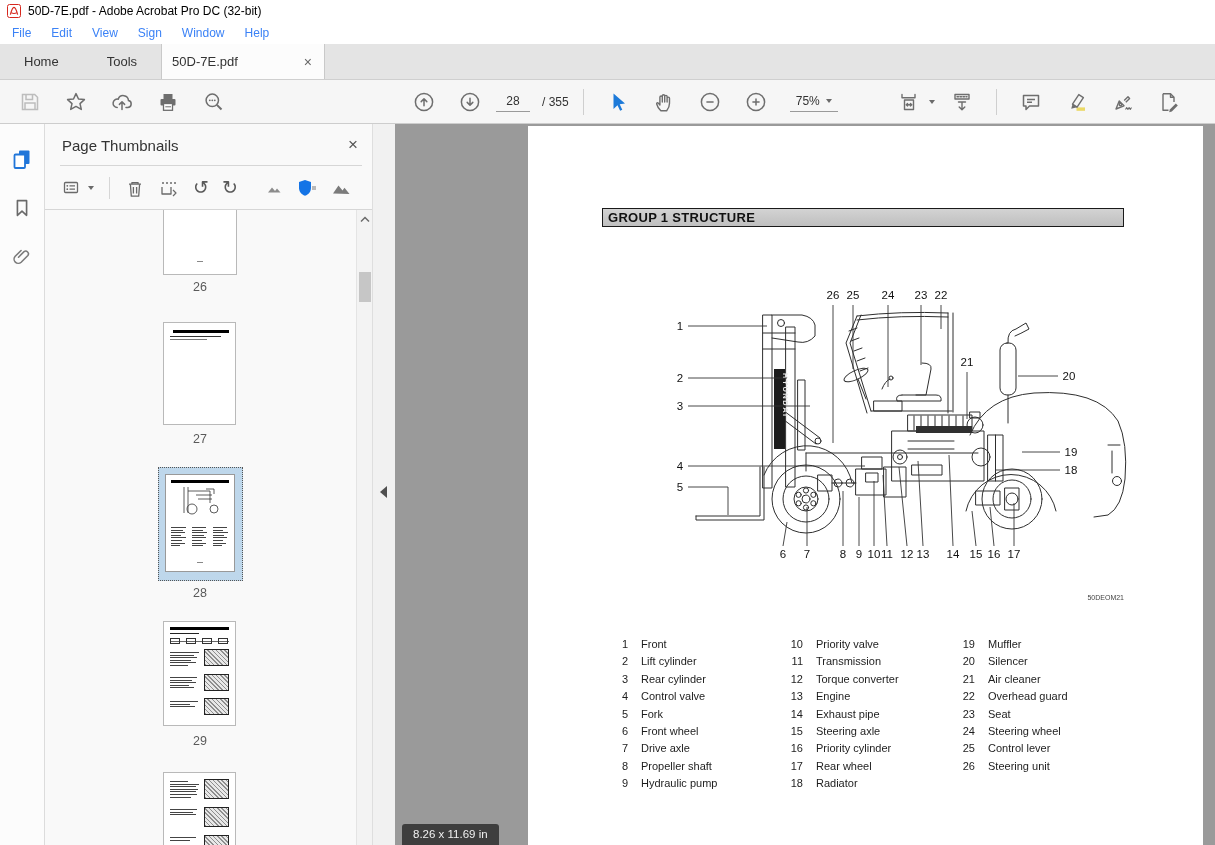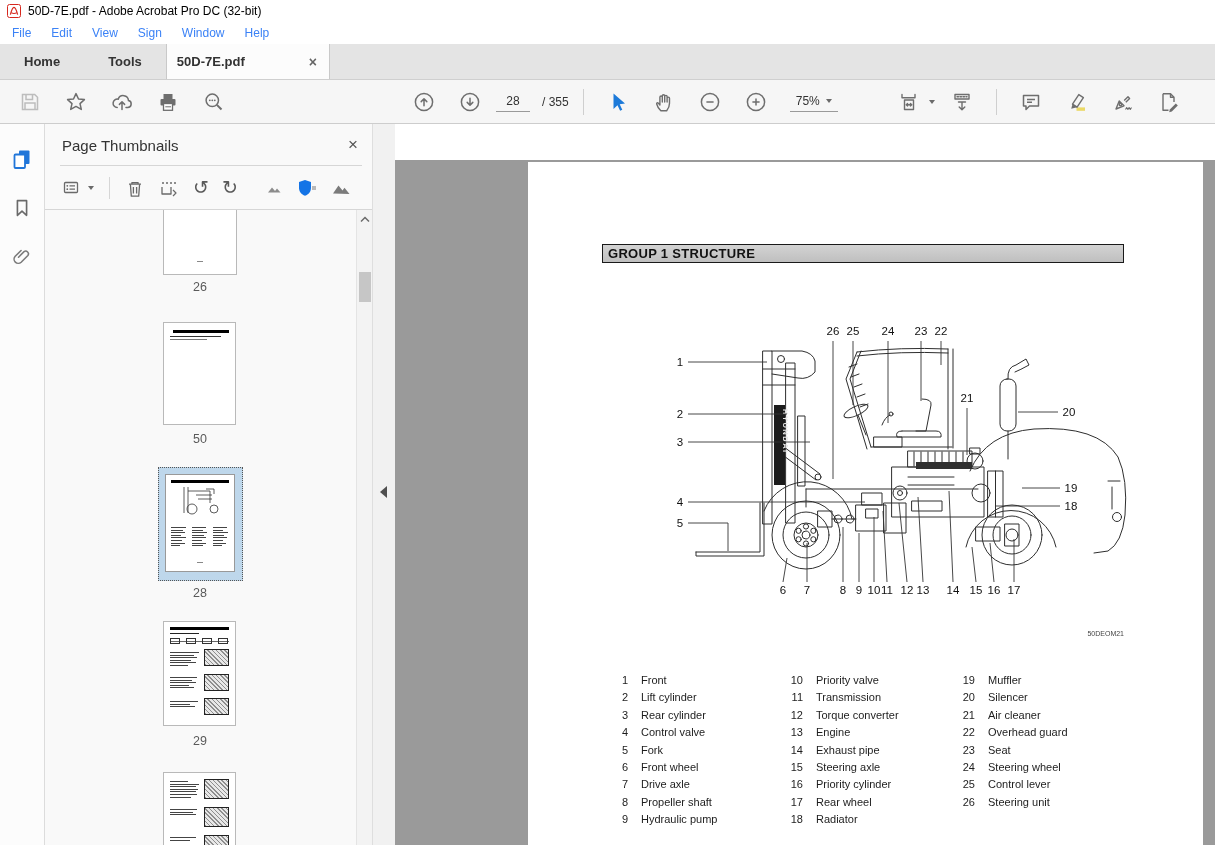--- a/index.html
+++ b/index.html
@@ -10,21 +10,21 @@
   .titlebar { height:22px; background:#fff; display:flex; align-items:center;
     padding-left:7px; gap:7px; font-size:12px; color:#000; }
   .menubar { height:22px; background:#fff; display:flex; align-items:center;
     font-size:12px; color:#3b82f6; padding-left:2px; }
   .menu-item { padding:3px 10px; cursor:default; }
 
   
   .tabbar { height:36px; background:#e4e4e4; display:flex; align-items:stretch;
     border-bottom:1px solid #cfcfcf; }
   .tab { display:flex; align-items:center; justify-content:center; font-size:13px;
-    color:#333; padding:0 24px;font-weight:bold; }
+    color:#333; padding:0 24px; }
   .doc-tab { background:#fcfcfc; width:164px; padding:0 10px;
     border-left:1px solid #c9c9c9; border-right:1px solid #c9c9c9;
     justify-content:flex-start; gap:18px; position:relative; }
   .tab-close { color:#666; font-size:14px; line-height:14px; position:absolute; right:12px; }
 
   
   .toolbar { height:44px; background:#f6f6f6; border-bottom:1px solid #cdcdcd;
     display:flex; align-items:center; }
   .tgroup { display:flex; align-items:center; gap:6px; }
   .tbtn { width:40px; height:34px; display:flex; align-items:center; justify-content:center;
@@ -74,21 +74,21 @@
   .vscroll { position:absolute; right:0; top:0; bottom:0; width:16px; background:#f3f3f3;
     border-left:1px solid #e4e4e4; }
   .vscroll-up { position:absolute; top:6px; left:0; width:16px; display:flex; justify-content:center; }
   .vscroll-thumb { position:absolute; top:62px; left:2px; width:12px; height:30px; background:#c6c6c6; }
 
   .splitter { width:23px; background:#f1f1f1; border-left:1px solid #dedede; position:relative; }
   .collapse-arrow { position:absolute; left:7px; top:362px; width:0; height:0;
     border-top:6px solid transparent; border-bottom:6px solid transparent;
     border-right:7px solid #4f4f4f; }
 
-  .docarea { flex:1; background:#9a9a9a; position:relative; overflow:hidden;margin-top:36px; }
+  .docarea { flex:1; background:#9a9a9a; position:relative; overflow:hidden; }
   .page { position:absolute; left:133px; top:2px; width:675px; height:760px; background:#fff; }
 
   .group-header { position:absolute; left:74px; top:82px; width:522px; height:19px;
     background:linear-gradient(#d3d3d3,#bfbfbf); border:1px solid #1a1a1a;
     font-size:13px; font-weight:bold; color:#111; line-height:17px; padding-left:5px;
     letter-spacing:.3px; }
   .diagram { position:absolute; left:132px; top:159px; width:480px; height:290px; }
   .fig-code { position:absolute; left:520px; top:468px; width:76px; text-align:right;
     font-size:7px; color:#444; }
 
@@ -345,21 +345,21 @@
       </div>
       <div class="thumb-label" style="left:118px; top:70px;">26</div>
 
       <div class="thumb-page" style="left:118px; top:112px; width:73px; height:103px;">
         <div>
           <div class="mini-bar" style="left:12%; right:8%; top:7px; height:3px;"></div>
           <div class="mini-line" style="left:9%; top:13px; width:72%; background:#333;"></div>
           <div class="mini-line" style="left:9%; top:16px; width:52%; background:#777;"></div>
         </div>
       </div>
-      <div class="thumb-label" style="left:118px; top:222px;">50</div>
+      <div class="thumb-label" style="left:118px; top:222px;">27</div>
 
       <div class="thumb-sel" style="left:113px; top:257px; width:85px; height:114px;">
         <div class="thumb-page" style="left:7px; top:7px; width:70px; height:98px; border-color:#999;">
           <div>
             <div class="mini-bar" style="left:8%; right:8%; top:5px; height:2.5px;"></div>
             <svg width="50" height="34" viewBox="0 0 50 34" style="position:absolute; left:10px; top:10px;" fill="none" stroke="#333" stroke-width="0.8">
               <path d="M8,2 V28 M12,2 V28"></path>
                 <circle cx="16" cy="24" r="5"></circle>
                 <circle cx="38" cy="24" r="4"></circle>
               <path d="M12,6 h22 v12"></path>

